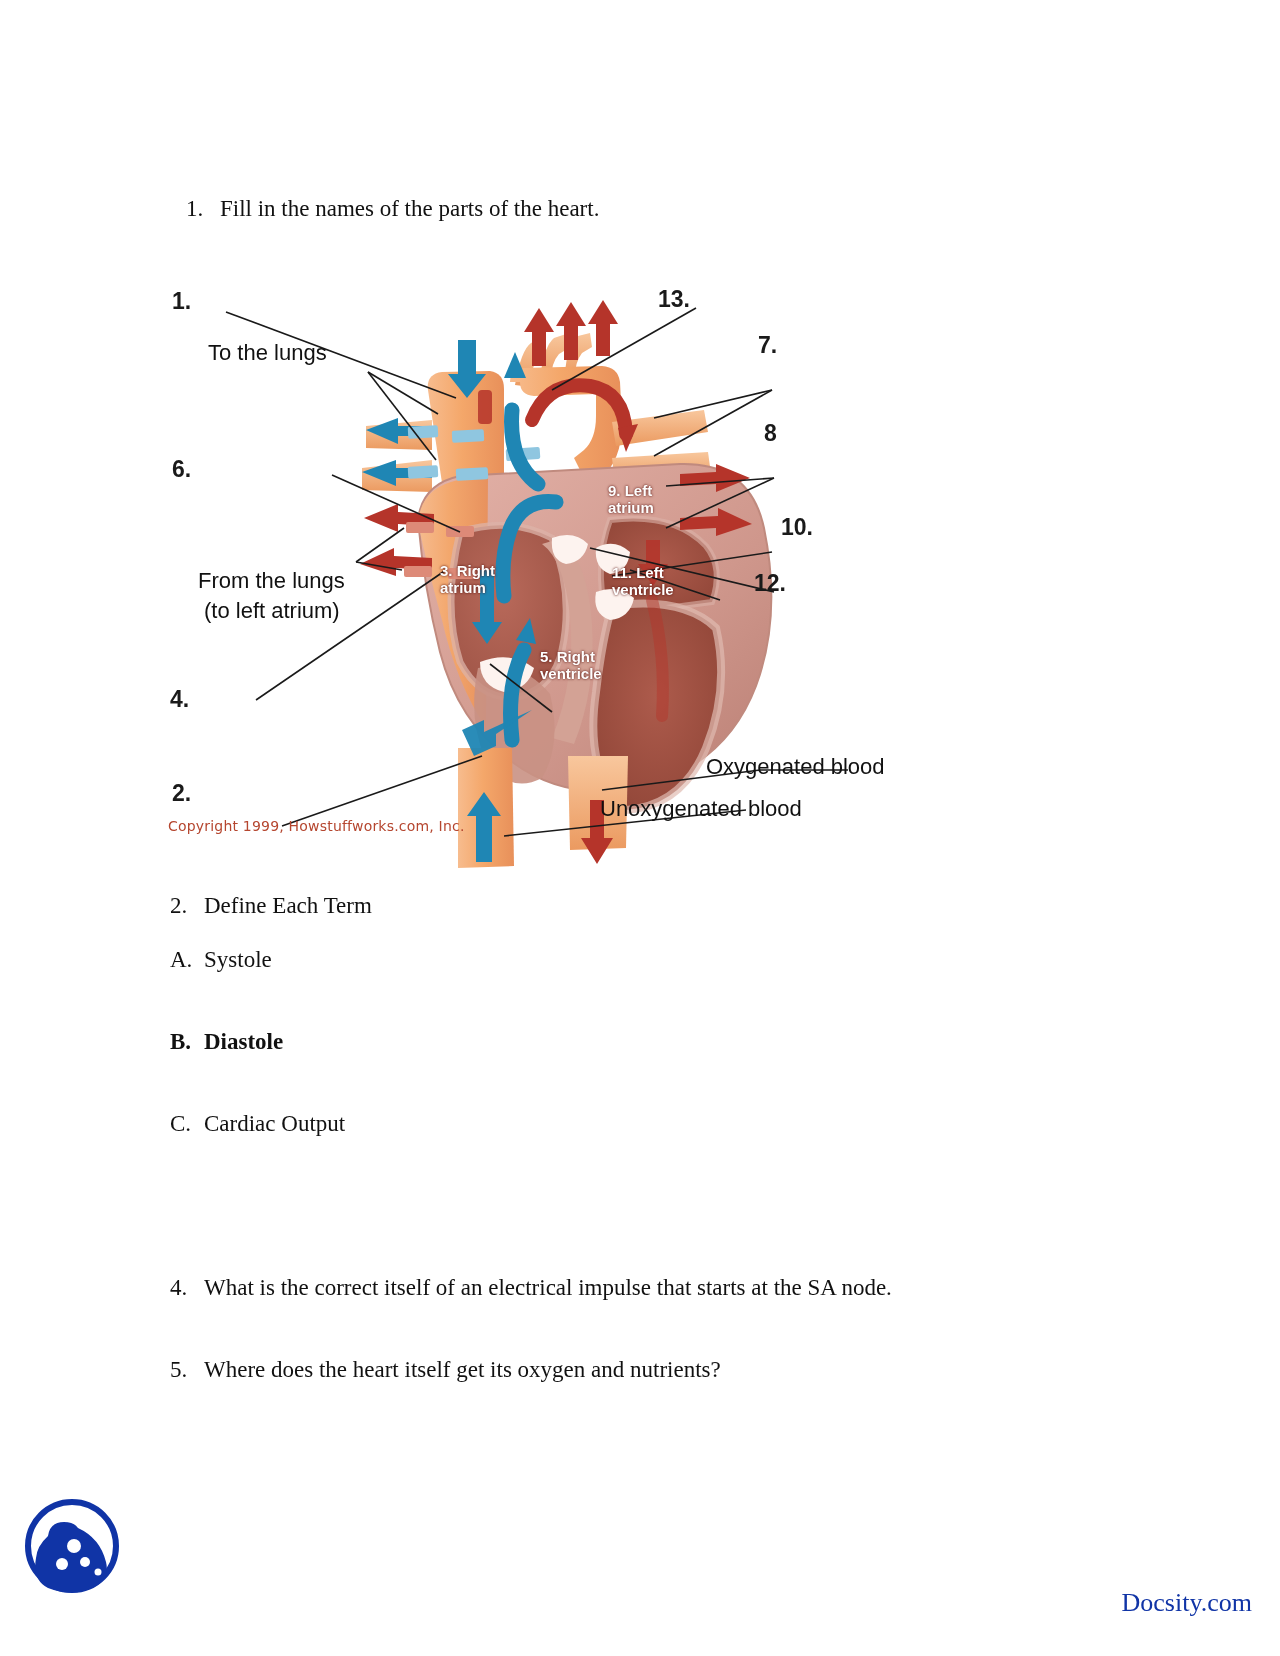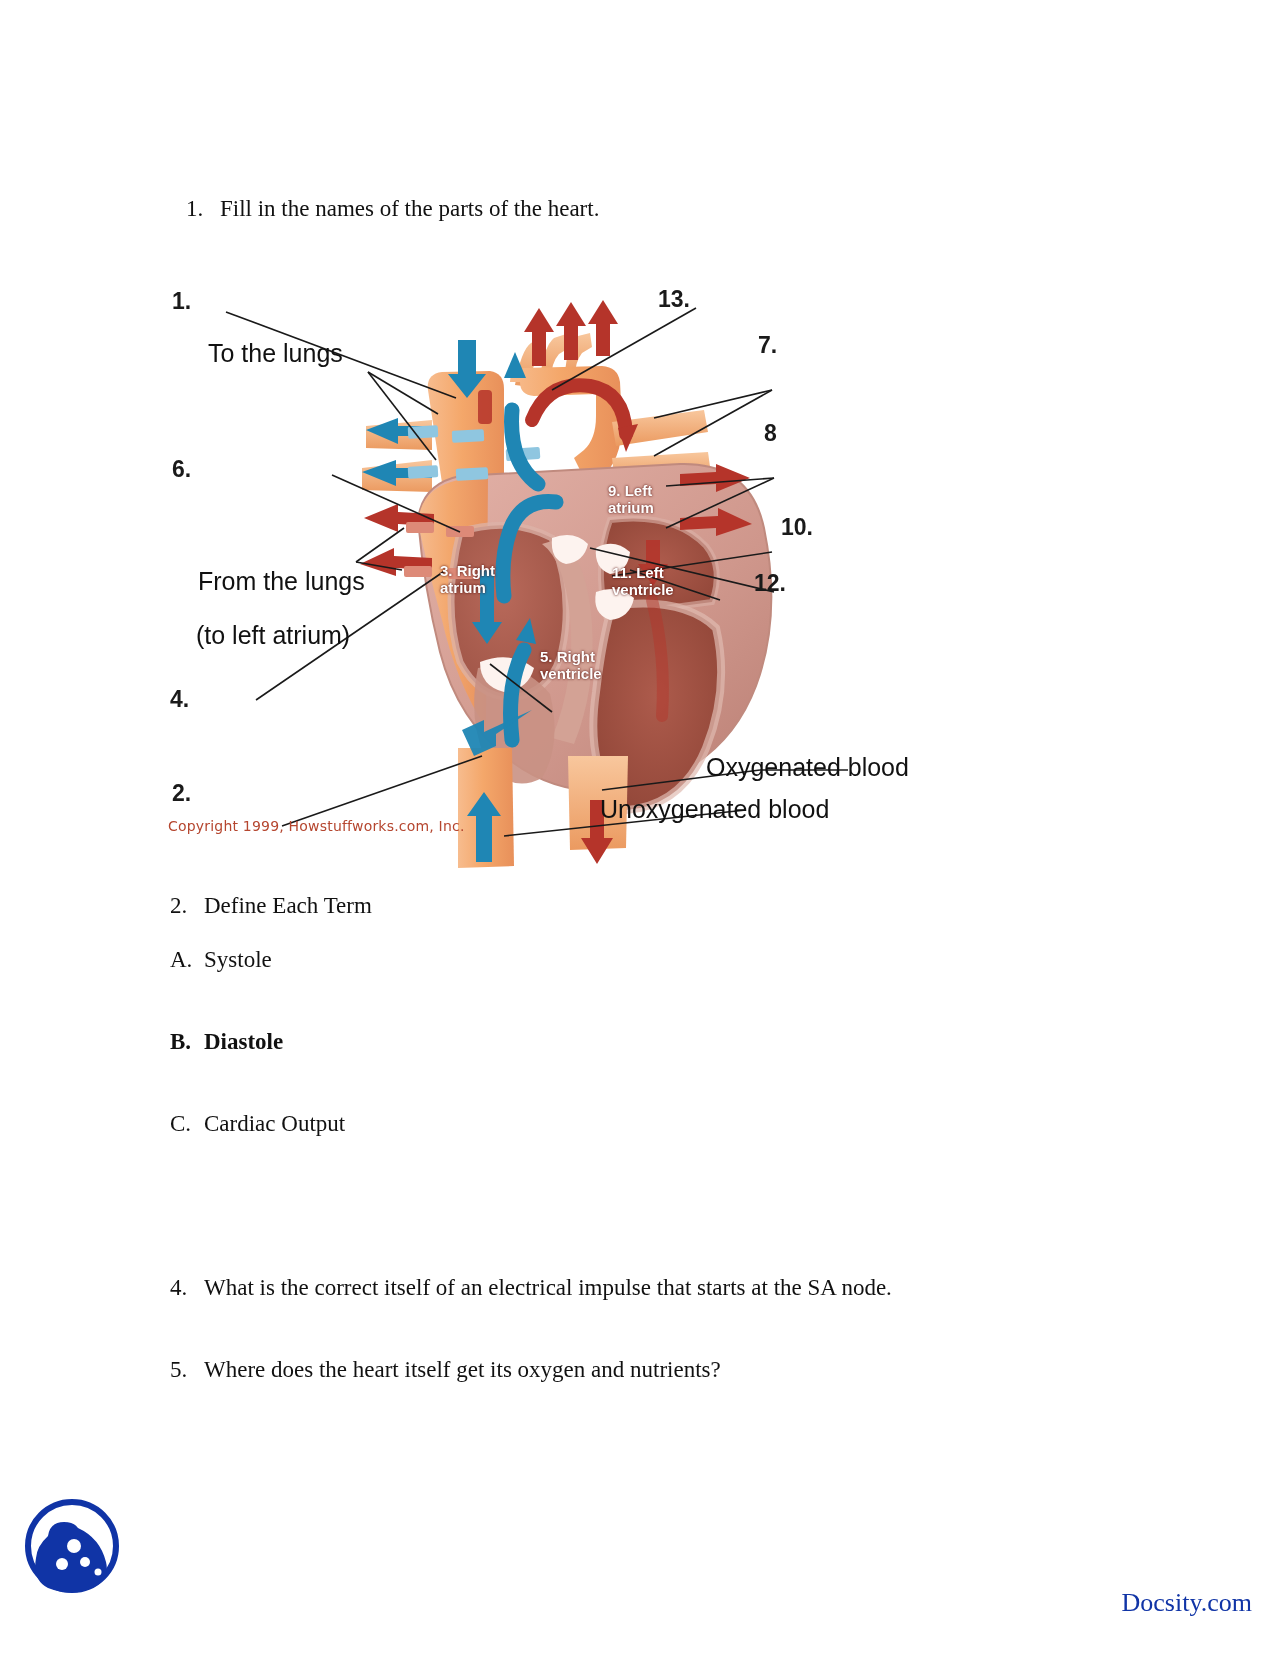--- a/index.html
+++ b/index.html
@@ -53,21 +53,21 @@
     font-size: 23px;
     font-weight: 700;
     color: #1a1a1a;
     white-space: nowrap;
   }
 
   
   .fig-text {
     position: absolute;
     font-family: "Liberation Sans", "DejaVu Sans", sans-serif;
-    font-size: 25px;
+    font-size: 22px;
     line-height: 30px;
     color: #111111;
     white-space: nowrap;
   }
 
   
   .in-label {
     position: absolute;
     font-family: "Liberation Sans", "DejaVu Sans", sans-serif;
     font-size: 15px;
@@ -303,21 +303,21 @@
     </div>
 
     <div class="in-label" style="left:452px; top:294px; text-align:left;">
       <span>11. Left</span><br>
       <span>ventricle</span>
     </div>
 
     <div class="fig-text" style="left:48px; top:68px;">To the lungs</div>
 
     <div class="fig-text" style="left:38px; top:296px;">From the lungs</div>
-    <div class="fig-text" style="left:36px; top:326px;margin-top:24px;">(to left atrium)</div>
+    <div class="fig-text" style="left:44px; top:326px;">(to left atrium)</div>
 
     <div class="fig-text" style="left:546px; top:482px;">Oxygenated blood</div>
     <div class="fig-text" style="left:440px; top:524px;">Unoxygenated blood</div>
 
     <div class="blank-label" style="left:12px; top:18px;">1.</div>
     <div class="blank-label" style="left:12px; top:186px;">6.</div>
     <div class="blank-label" style="left:10px; top:416px;">4.</div>
     <div class="blank-label" style="left:12px; top:510px;">2.</div>
 
     <div class="blank-label" style="left:498px; top:16px;text-align:center;">13.</div>

